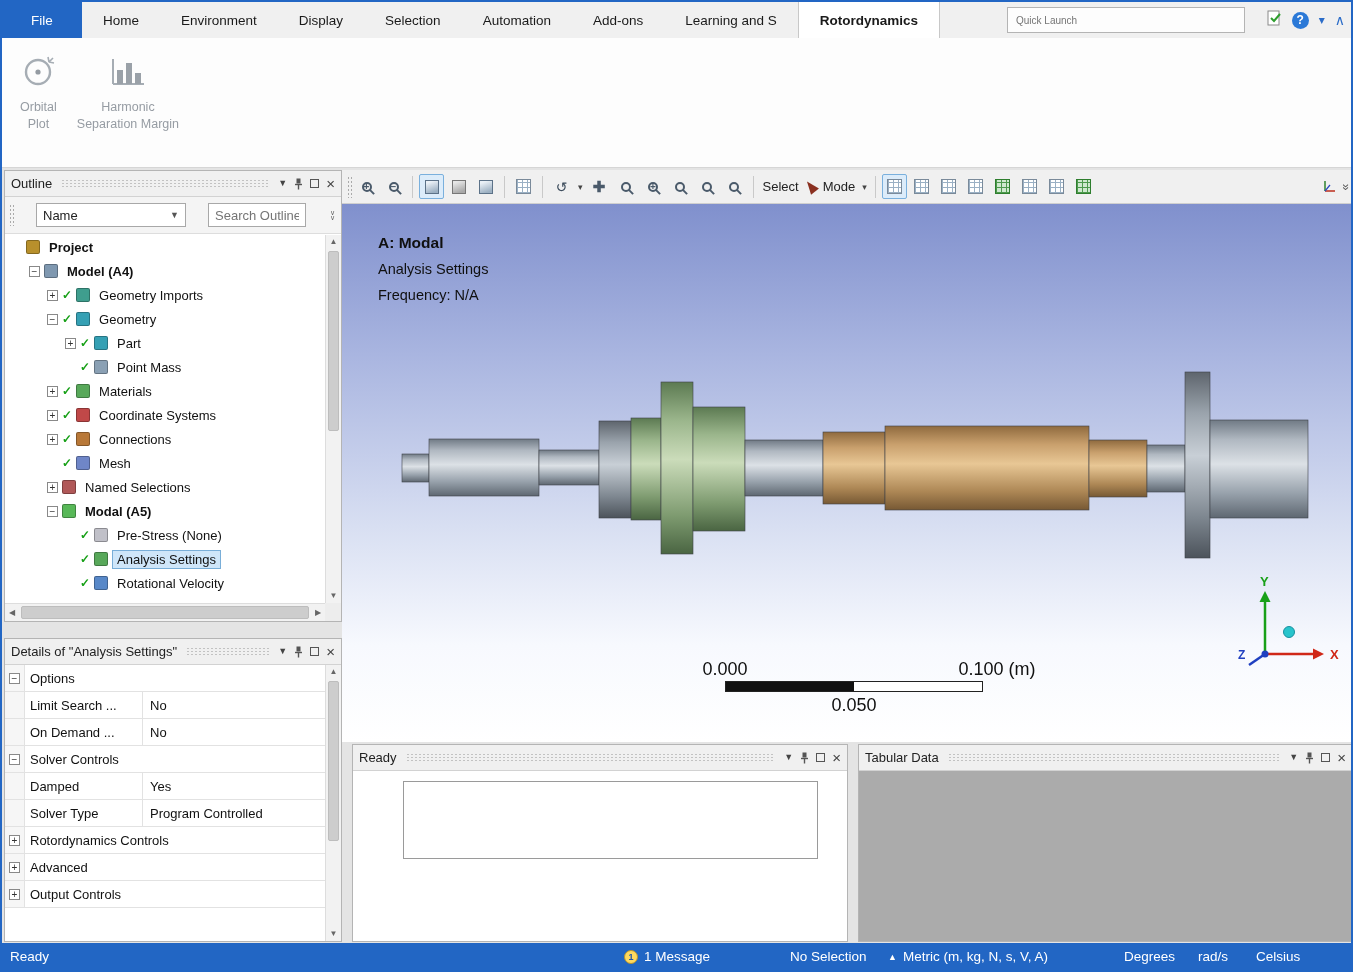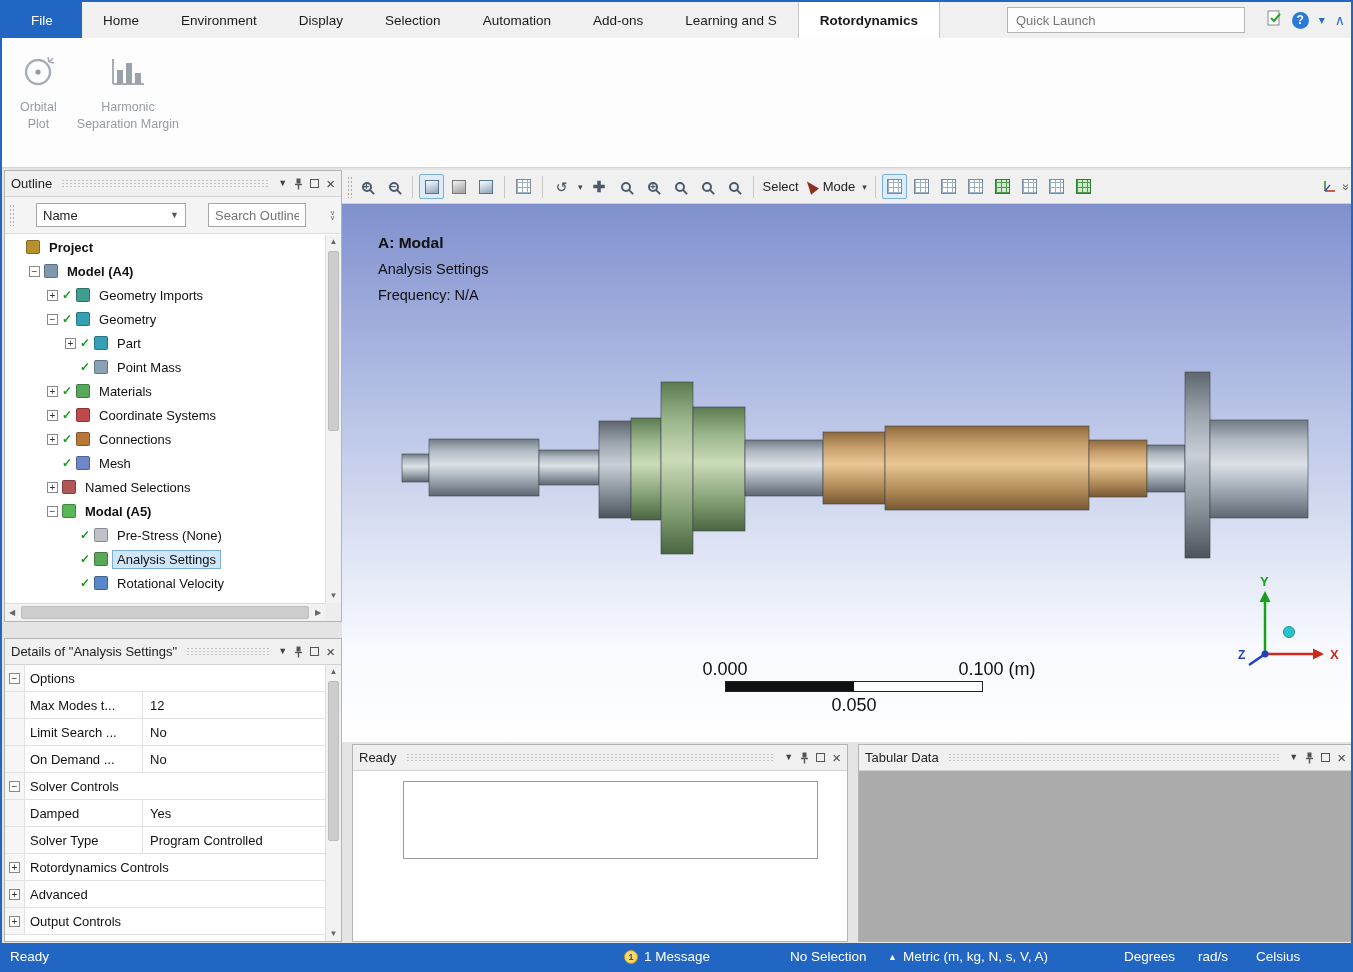--- a/index.html
+++ b/index.html
@@ -6,21 +6,21 @@
 html,body{background:#d0d0d0}
 body{font-family:"Liberation Sans",sans-serif;-webkit-font-smoothing:antialiased}
 .app{position:relative;width:1353px;height:972px;background:#e4e4e4;border:2px solid #2266c4;overflow:hidden}
 
 
 .tabbar{position:absolute;left:0;top:0;width:100%;height:36px;background:#f0f0f0;display:flex;align-items:stretch}
 .file-tab{width:80px;background:#2266c4;color:#fff;display:flex;align-items:center;justify-content:center;font-size:13.5px}
 .tab{padding:0 21px;display:flex;align-items:center;font-size:13.5px;color:#1a1a1a;white-space:nowrap}
 .tab.active{background:#fff;border-left:1px solid #c8c8c8;border-right:1px solid #c8c8c8;font-weight:bold}
 .quick-wrap{position:absolute;right:106px;top:5px;width:238px;height:26px}
-.quick-wrap input{width:100%;height:100%;border:1px solid #b4b4b4;background:#fdfdfd;padding:0 8px;font-size:13px;color:#444;font-family:inherit;outline:none}
+.quick-wrap input{width:100%;height:100%;border:1px solid #b4b4b4;background:#fdfdfd;padding:0 8px;font-size:10px;color:#444;font-family:inherit;outline:none}
 .tab-icons{position:absolute;right:6px;top:0;height:36px;display:flex;gap:10px;align-items:center}
 .helpdot{width:17px;height:17px;border-radius:50%;background:#2b79d7;color:#fff;font-size:12px;font-weight:bold;display:flex;align-items:center;justify-content:center}
 .smallchev{color:#2b6cc8;font-size:12px}
 
 
 .ribbon{position:absolute;left:0;top:36px;width:100%;height:130px;background:#fdfdfd;border-bottom:1px solid #d6d6d6;display:flex;align-items:flex-start;padding:10px 0 0 8px}
 .rbtn{display:flex;flex-direction:column;align-items:center;gap:7px;padding:8px 10px;color:#969ca3;font-size:12.5px;text-align:center;line-height:1.3}
 
 
 .panel{position:absolute;background:#fff;border:1px solid #b4b4b4}
@@ -307,25 +307,20 @@
           <span class="phbox"></span>
         </span>
       <span class="phx">×</span>
     </div>
     <div class="dbody">
       <div class="drow">
         <span class="gut">
             <span class="exp minus">−</span>
           </span>
         <span class="dsec">Options</span>
-      </div>
-      <div class="drow">
-        <span class="gut"></span>
-        <span class="dlabel">Max Modes t...</span>
-        <span class="dvalue">12</span>
       </div>
       <div class="drow">
         <span class="gut"></span>
         <span class="dlabel">Limit Search ...</span>
         <span class="dvalue">No</span>
       </div>
       <div class="drow">
         <span class="gut"></span>
         <span class="dlabel">On Demand ...</span>
         <span class="dvalue">No</span>

